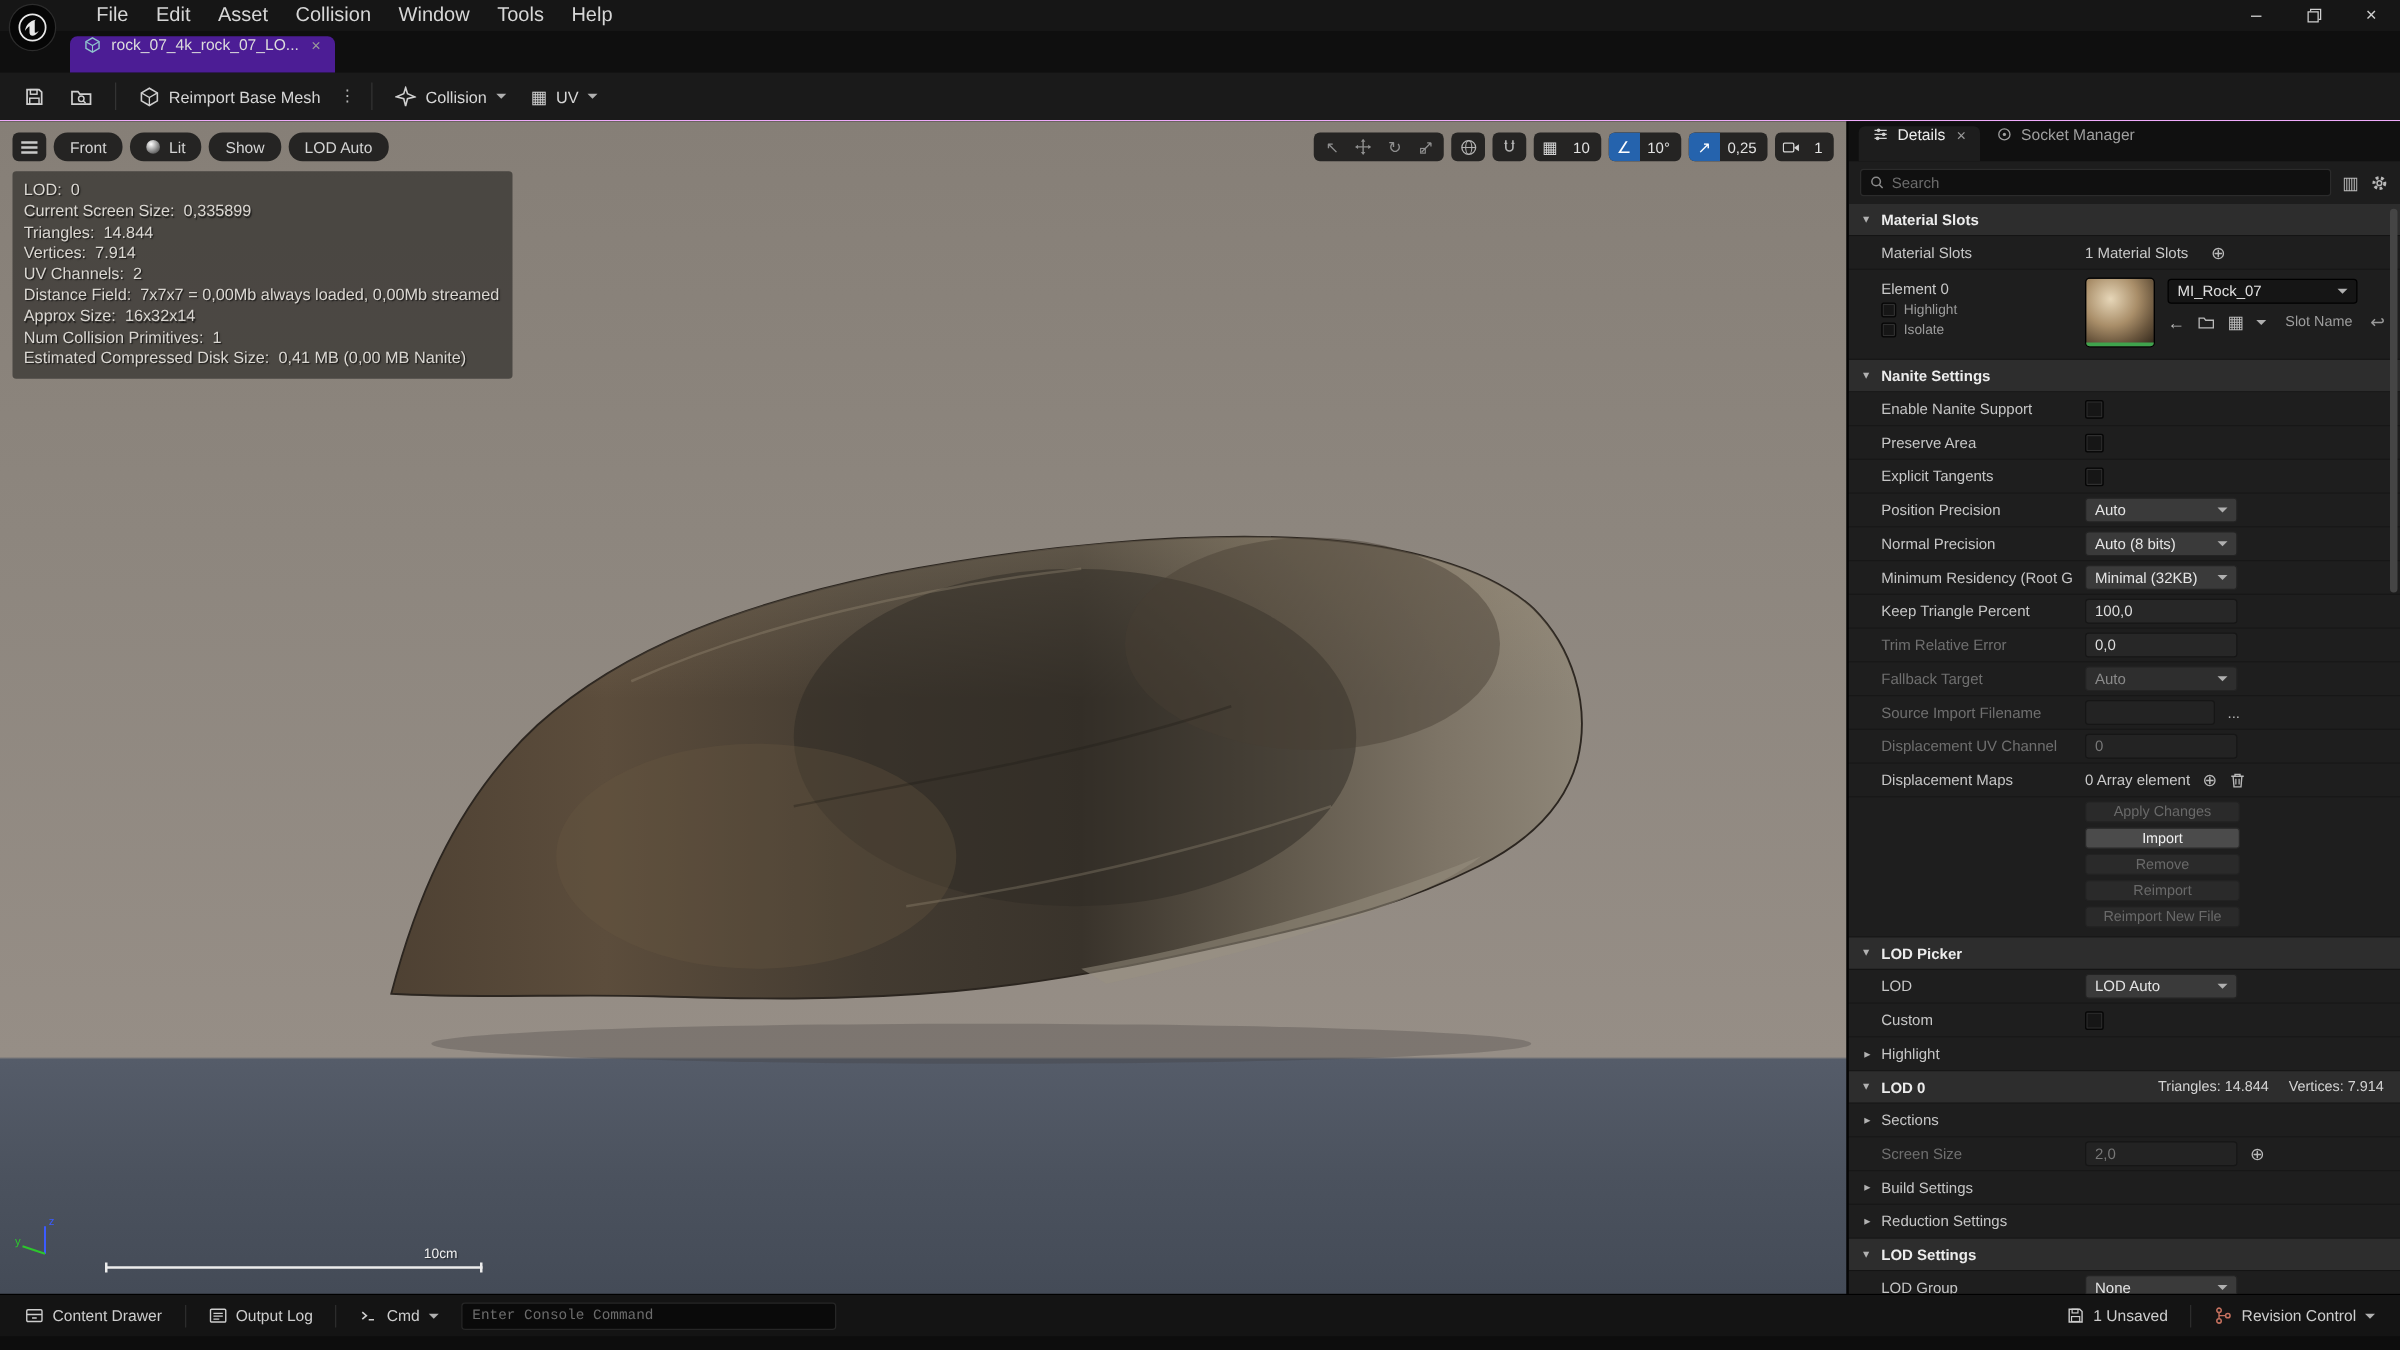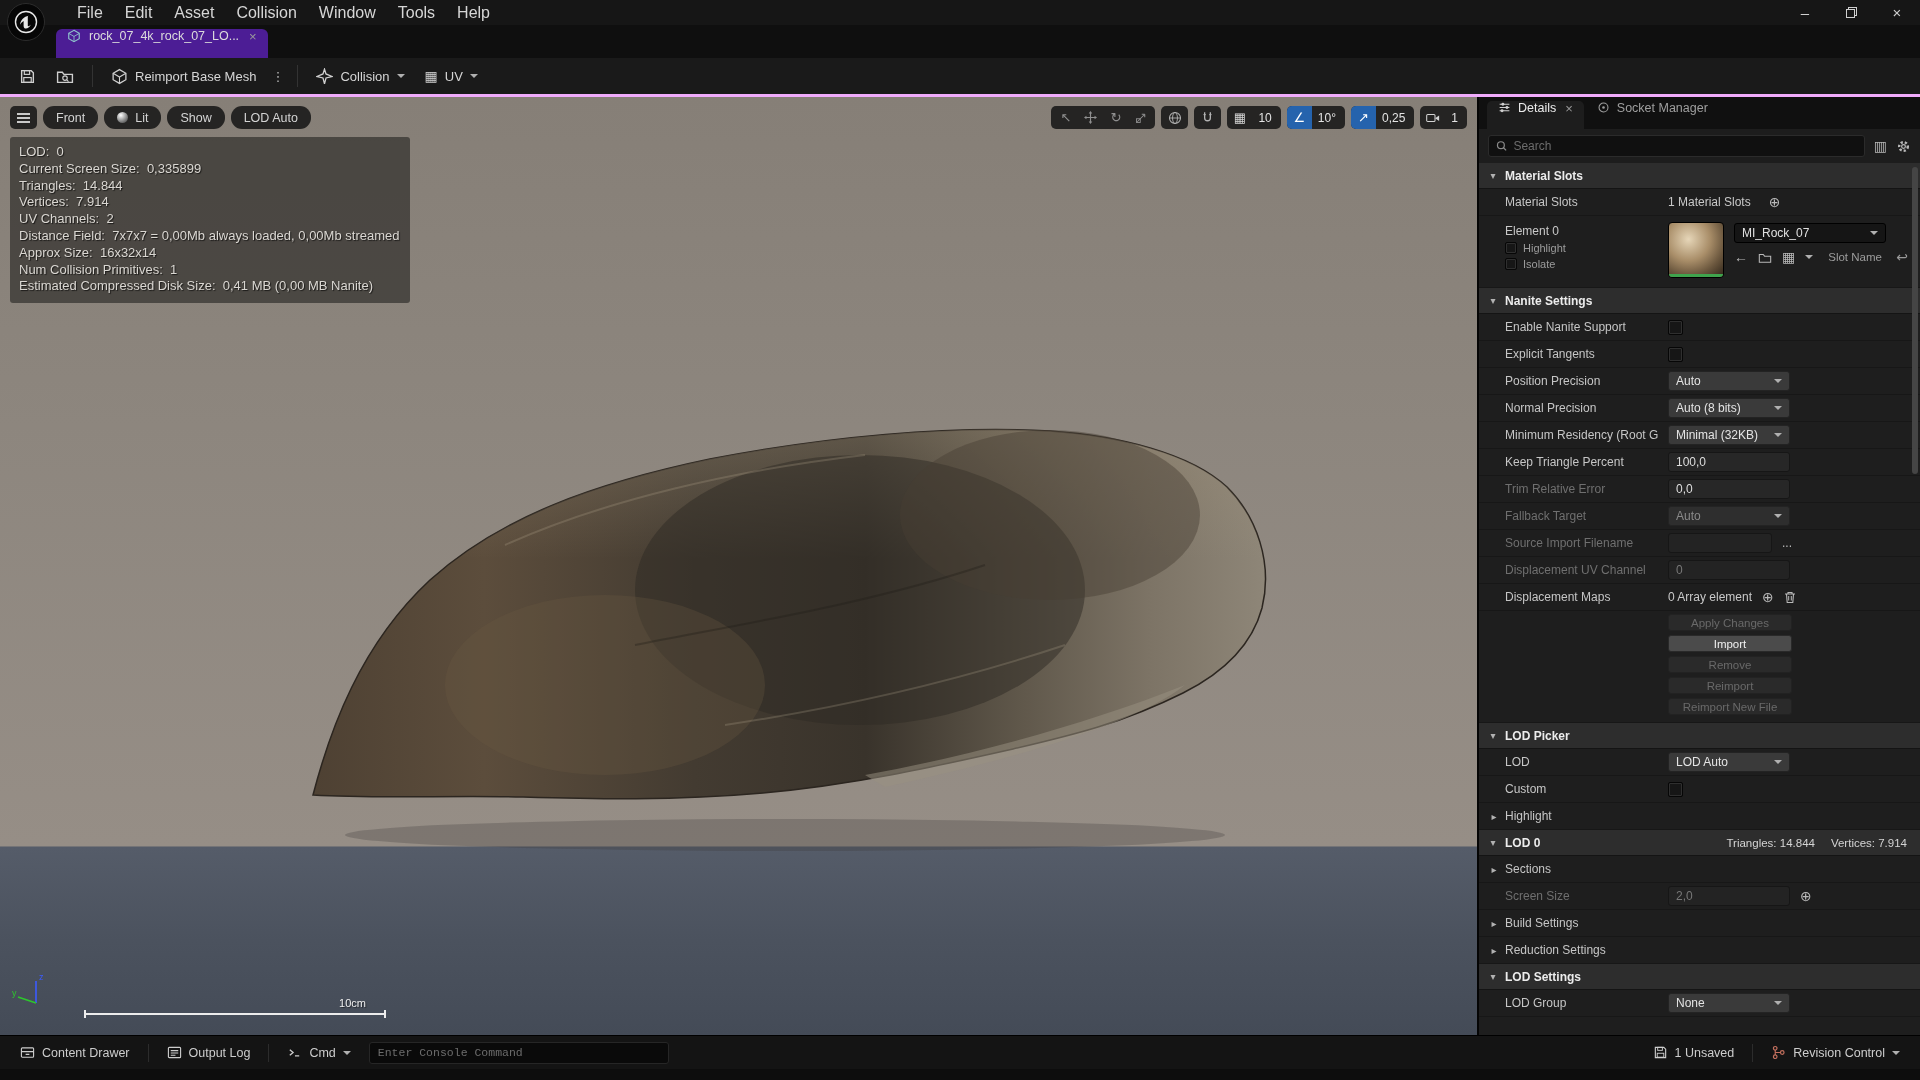--- a/index.html
+++ b/index.html
@@ -21,21 +21,21 @@
   .restore { position:relative; width:11px; height:11px; }
   .restore::before { content:""; position:absolute; right:0; top:0; width:7px; height:7px; border:1px solid #cfcfcf; }
   .restore::after  { content:""; position:absolute; left:0; bottom:0; width:7px; height:7px; border:1px solid #cfcfcf; background:#161616; }
 
   
   .tabbar { height:33px; background:#0f0f0f; display:flex; align-items:flex-end; padding-left:56px; }
   .asset-tab { height:29px; background:#4c1d95; border-radius:6px 6px 0 0; display:flex; gap:8px; padding:0 11px; font-size:12.5px; color:#dcdcdc; }
   .tab-close { color:#9a9a9a; font-size:13px; margin-left:2px; }
 
   
-  .toolbar { height:39px; background:#1a1a1a; border-bottom:3px solid #f0abfc; display:flex; align-items:center; padding:0 10px; gap:2px; }
+  .toolbar { height:39px; background:#1a1a1a; border-bottom:1px solid #f0abfc; display:flex; align-items:center; padding:0 10px; gap:2px; }
   .tb-btn { display:flex; align-items:center; gap:7px; padding:0 9px; height:30px; color:#d6d6d6; font-size:13px; border-radius:3px; }
   .tb-sep { width:1px; height:22px; background:#333; margin:0 7px; }
   .more-dots { color:#b5b5b5; font-size:13px; padding:0 4px; }
   .chev { width:0; height:0; border-left:4px solid transparent; border-right:4px solid transparent; border-top:4px solid #b0b0b0; display:inline-block; }
 
   
   .main { display:flex; height:938px; background:#050505; gap:2px; }
 
   
   .viewport { position:relative; flex:1; overflow:hidden;
@@ -425,20 +425,26 @@
         <span class="tri">▾</span>
         <span>Nanite Settings</span>
       </div>
       <div class="prow">
         <span class="plabel">Enable Nanite Support</span>
         <div class="pctrl">
             <span class="cb"></span>
           </div>
       </div>
       <div class="prow">
+        <span class="plabel">Preserve Area</span>
+        <div class="pctrl">
+            <span class="cb"></span>
+          </div>
+      </div>
+      <div class="prow">
         <span class="plabel">Explicit Tangents</span>
         <div class="pctrl">
             <span class="cb"></span>
           </div>
       </div>
       <div class="prow">
         <span class="plabel">Position Precision</span>
         <div class="pctrl">
           <div class="dd">
             <span>Auto</span>

